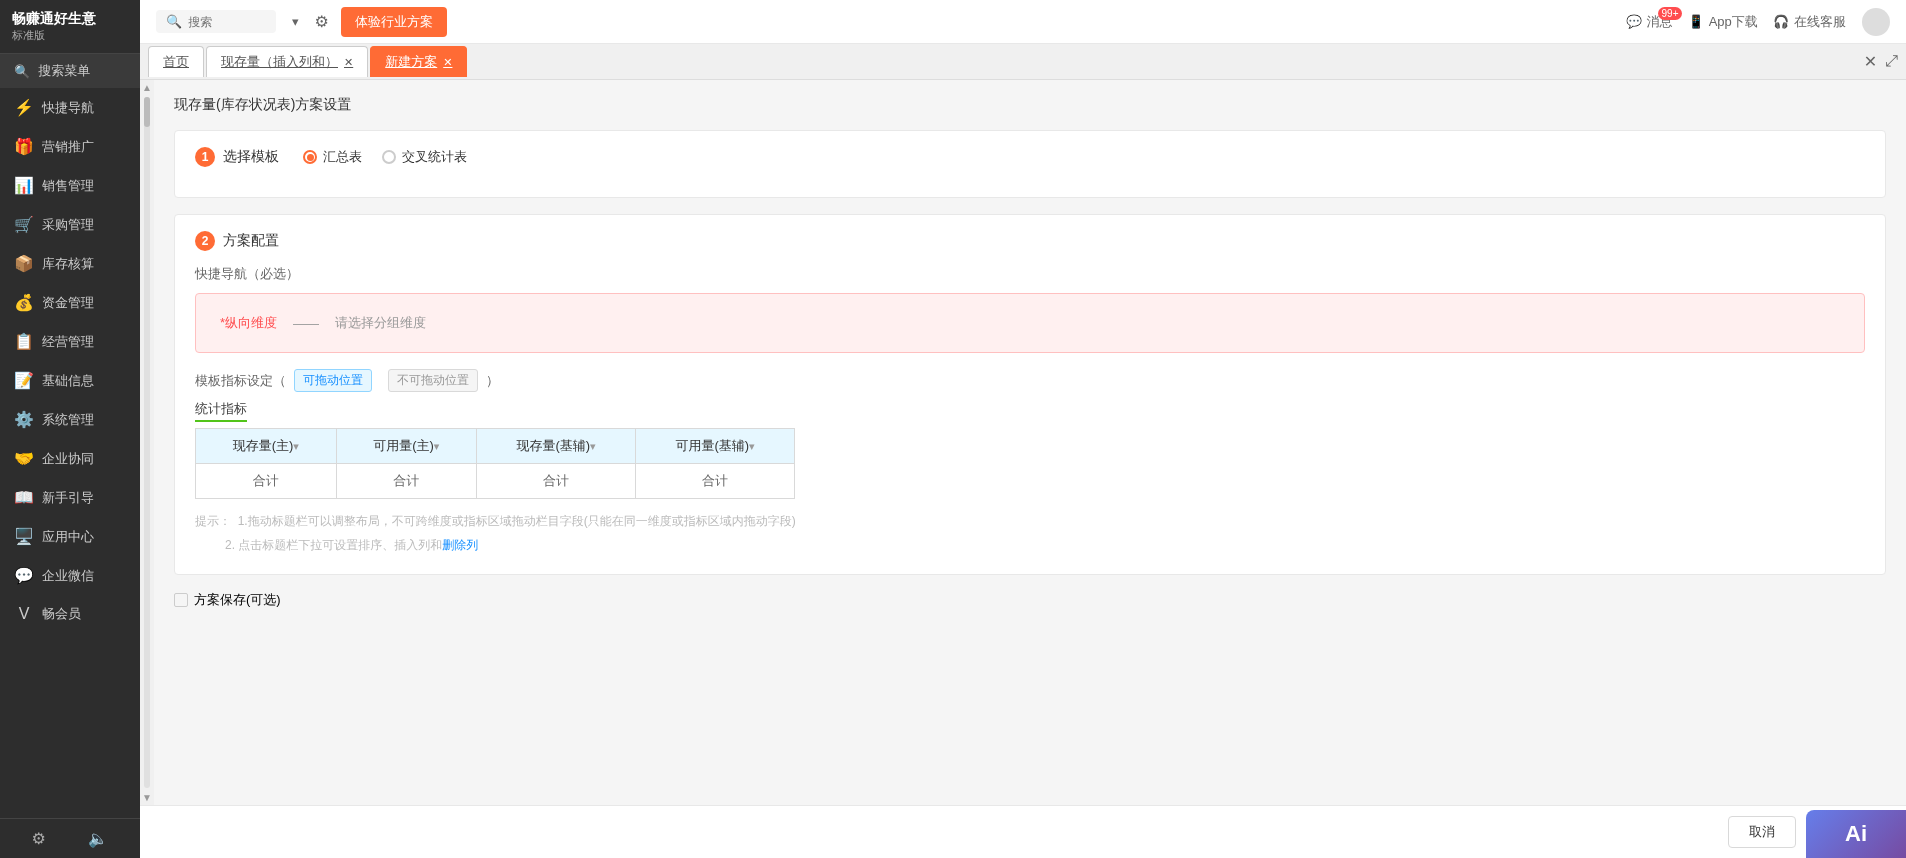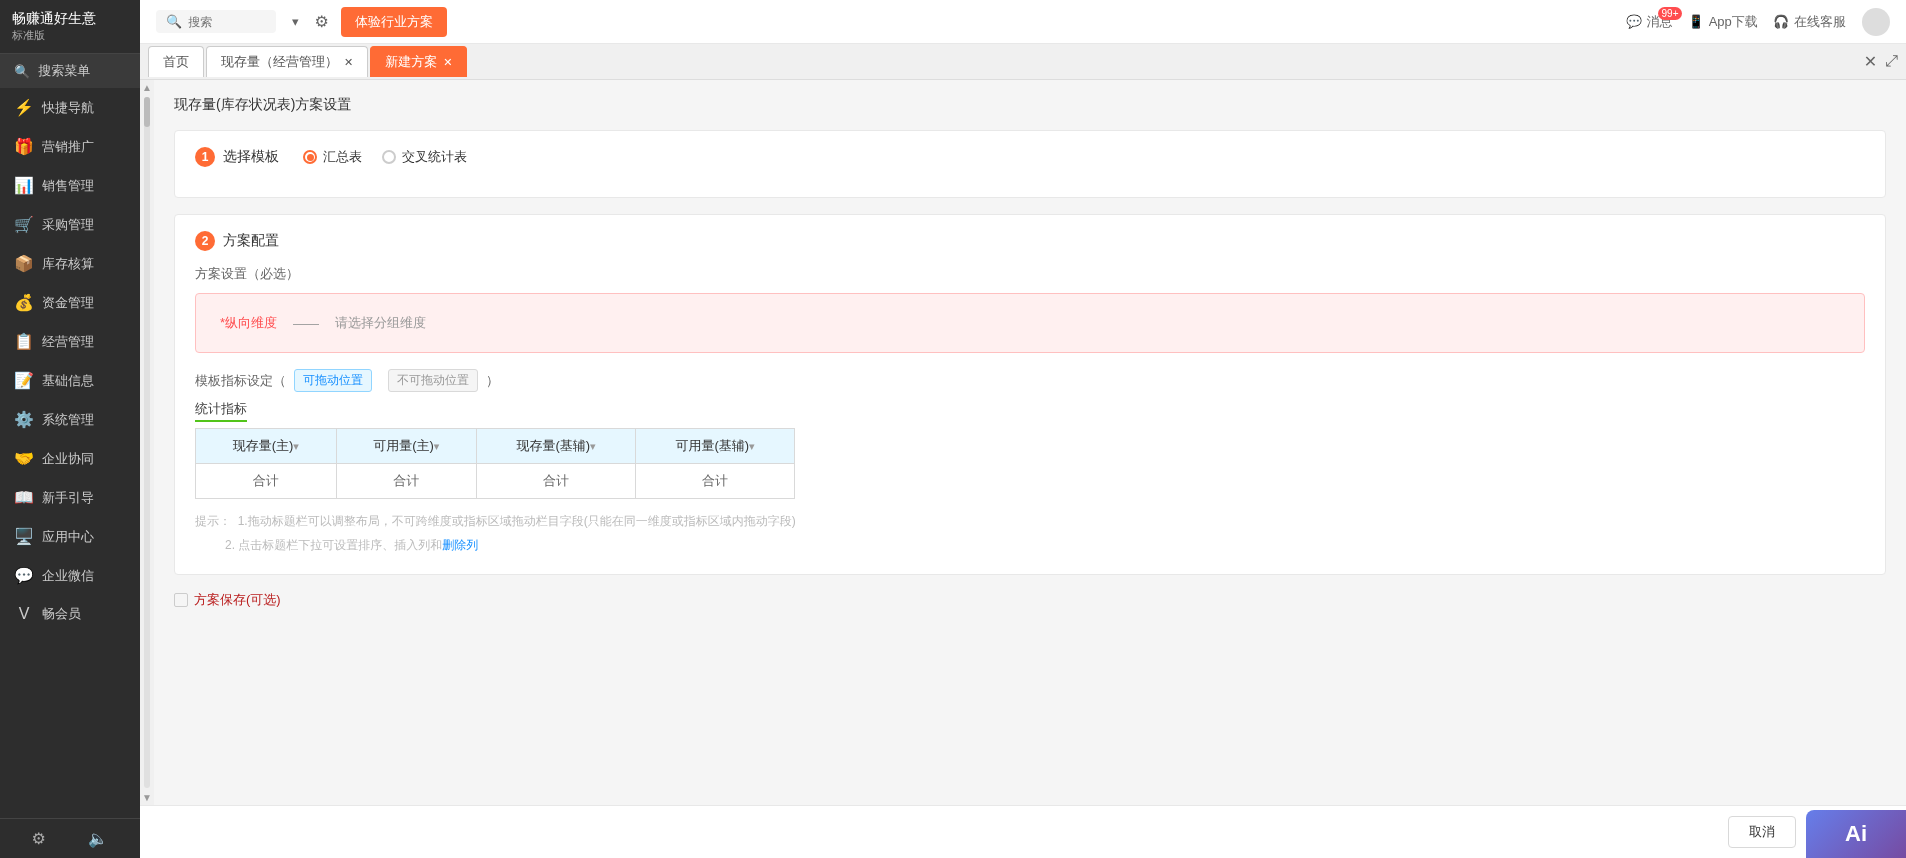--- a/index.html
+++ b/index.html
@@ -14,21 +14,21 @@
       flex-direction: column;
       height: 100%;
       flex-shrink: 0;
     }
     .sidebar-logo {
       padding: 10px 12px;
       color: #fff;
       font-size: 13px;
       border-bottom: 1px solid #444;
     }
-    .sidebar-logo .logo-main { font-size: 14px; font-weight: normal; color: #fff; }
+    .sidebar-logo .logo-main { font-size: 14px; font-weight: bold; color: #fff; }
     .sidebar-logo .logo-sub { font-size: 11px; color: #aaa; }
     .sidebar-scroll { flex: 1; overflow-y: auto; }
     .sidebar-item {
       display: flex;
       align-items: center;
       padding: 10px 14px;
       cursor: pointer;
       color: #ccc;
       gap: 8px;
       font-size: 13px;
@@ -161,20 +161,21 @@
       align-items: center;
       padding: 6px 14px;
       border-radius: 4px 4px 0 0;
       font-size: 13px;
       cursor: pointer;
       gap: 6px;
       background: #e0e0e0;
       color: #555;
       border: 1px solid #ccc;
       border-bottom: none;
+      text-decoration: underline;
     }
     .tab.active {
       background: #ff6b35;
       color: #fff;
       border-color: #ff6b35;
     }
     .tab.plain {
       background: #fff;
       color: #555;
       border-color: #ccc;
@@ -363,21 +364,21 @@
       margin-top: 4px;
     }
     .tips .tip-item { margin-bottom: 2px; }
 
     
     .save-row {
       display: flex;
       align-items: center;
       gap: 6px;
       font-size: 13px;
-      color: #b91c1c;
+      color: #000000;
       margin-top: 12px;
     }
     .save-checkbox {
       width: 14px;
       height: 14px;
       border: 1px solid #ccc;
       border-radius: 2px;
       cursor: pointer;
     }
 
@@ -539,21 +540,21 @@
       </div>
       <div class="topbar-avatar" style="background:#ddd; width:28px; height:28px; border-radius:50%;"></div>
     </div>
   </div>
 
   <div class="tabbar">
     <div class="tab plain">
       <span>首页</span>
     </div>
     <div class="tab plain">
-      <span>现存量（经营管理）</span>
+      <span>现存量（插入列和）</span>
       <span class="close-icon">✕</span>
     </div>
     <div class="tab active">
       <span>新建方案</span>
       <span class="close-icon">✕</span>
     </div>
     <div class="tabbar-icons">
       <span>✕</span>
       <span>⤢</span>
     </div>
@@ -589,21 +590,21 @@
           </div>
         </div>
       </div>
 
       <div class="card">
         <div class="step-label">
           <div class="step-num">2</div>
           <div class="step-title">方案配置</div>
         </div>
 
-        <div class="section-label">方案设置（必选）</div>
+        <div class="section-label">快捷导航（必选）</div>
         <div class="dimension-box">
           <span class="label">
             <span style="color:#ff4d4f;">*</span><span>纵向维度</span>
           </span>
           <span class="dash">——</span>
           <span class="placeholder">请选择分组维度</span>
         </div>
 
         <div class="indicator-label">
           <span>模板指标设定（</span>

